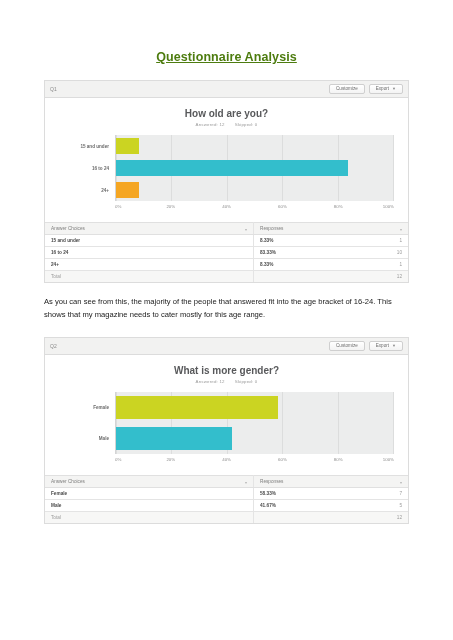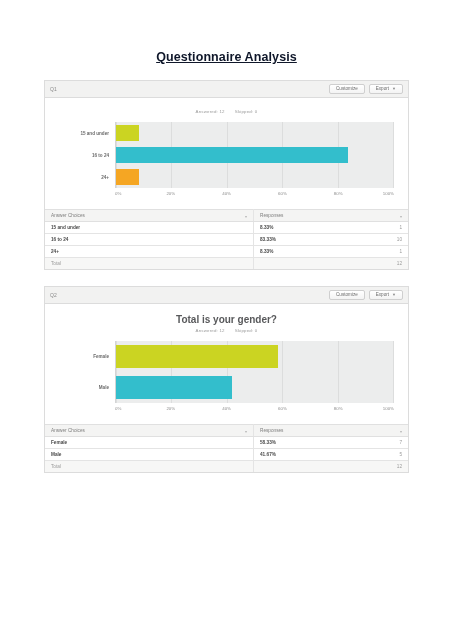--- a/index.html
+++ b/index.html
@@ -17,21 +17,21 @@
     position: relative;
     width: 453px;
     height: 640px;
     box-sizing: border-box;
     padding: 0 44px;
   }
   .doc-title {
     text-align: center;
     font-size: 12.5px;
     font-weight: bold;
-    color: #0f172a;
+    color: #4d7c0f;
     text-decoration: underline;
     margin-top: 50px;
     letter-spacing: 0.1px;
   }
   
   .panel {
     border: 1px solid #dcdcdc;
     background: #ffffff;
     margin-top: 16px;
     box-sizing: border-box;
@@ -247,20 +247,21 @@
 
   <div class="panel">
     <div class="panel-header">
       <div class="qlabel">Q1</div>
       <div class="header-buttons">
         <div class="btn"><span>Customize</span></div>
         <div class="btn"><span>Export</span><span class="caret">▼</span></div>
       </div>
     </div>
     <div class="panel-body">
+      <div class="chart-title">How old are you?</div>
       <div class="chart-sub">
         <span>Answered: 12</span><span>Skipped: 0</span>
       </div>
 
       <div class="plot-wrap">
         <div class="cat-axis">
           <div class="cat-label">15 and under</div>
           <div class="cat-label">16 to 24</div>
           <div class="cat-label">24+</div>
         </div>
@@ -323,31 +324,32 @@
           <tr class="total-row">
             <td class="col-choice">Total</td>
             <td></td>
             <td class="col-num">12</td>
           </tr>
         </tbody>
       </table>
     </div>
   </div>
 
+  <p class="para">As you can see from this, the majority of the people that answered fit into the age bracket of 16-24. This shows that my magazine needs to cater mostly for this age range.</p>
 
   <div class="panel">
     <div class="panel-header">
       <div class="qlabel">Q2</div>
       <div class="header-buttons">
         <div class="btn"><span>Customize</span></div>
         <div class="btn"><span>Export</span><span class="caret">▼</span></div>
       </div>
     </div>
     <div class="panel-body">
-      <div class="chart-title">Total is your gender?</div>
+      <div class="chart-title">What is more gender?</div>
       <div class="chart-sub">
         <span>Answered: 12</span><span>Skipped: 0</span>
       </div>
 
       <div class="plot-wrap">
         <div class="cat-axis">
           <div class="cat-label">Female</div>
           <div class="cat-label">Male</div>
         </div>
         <div class="plot" style="height:62px;">

